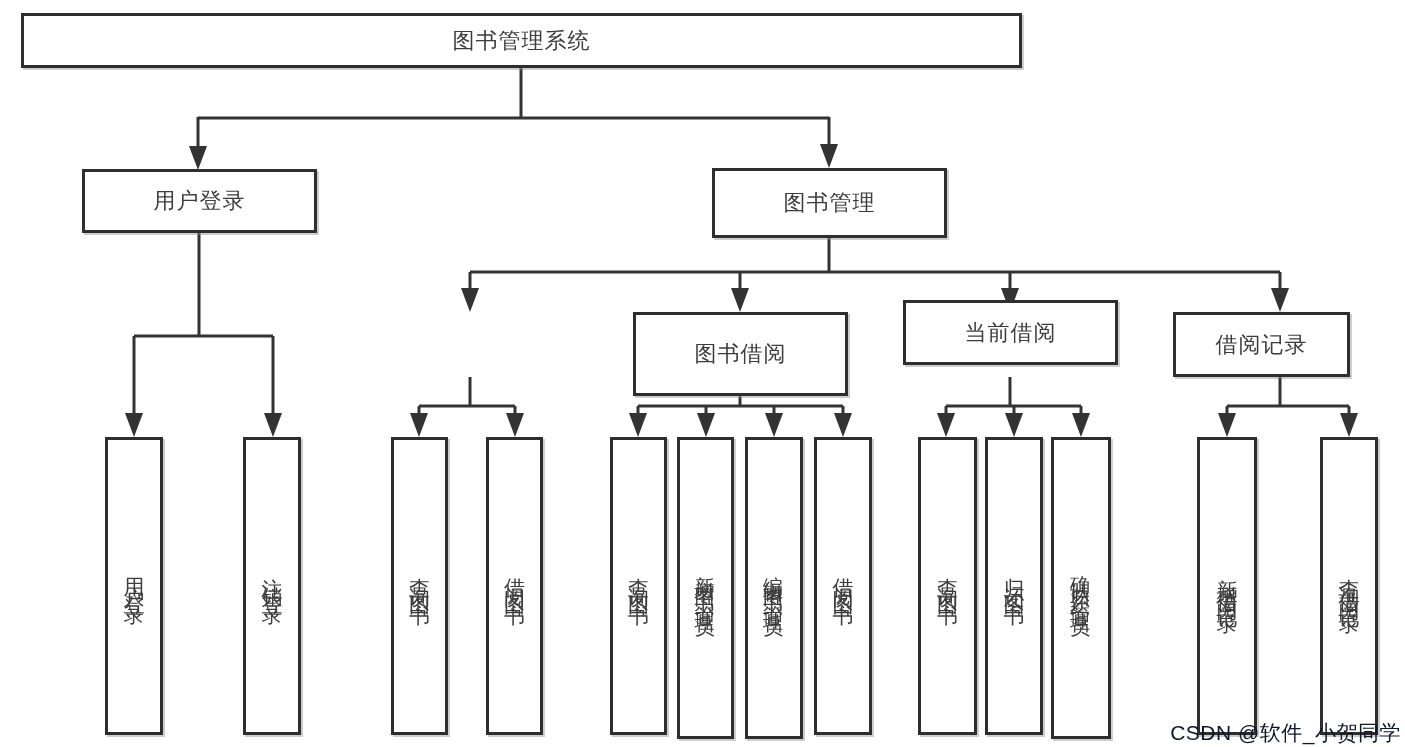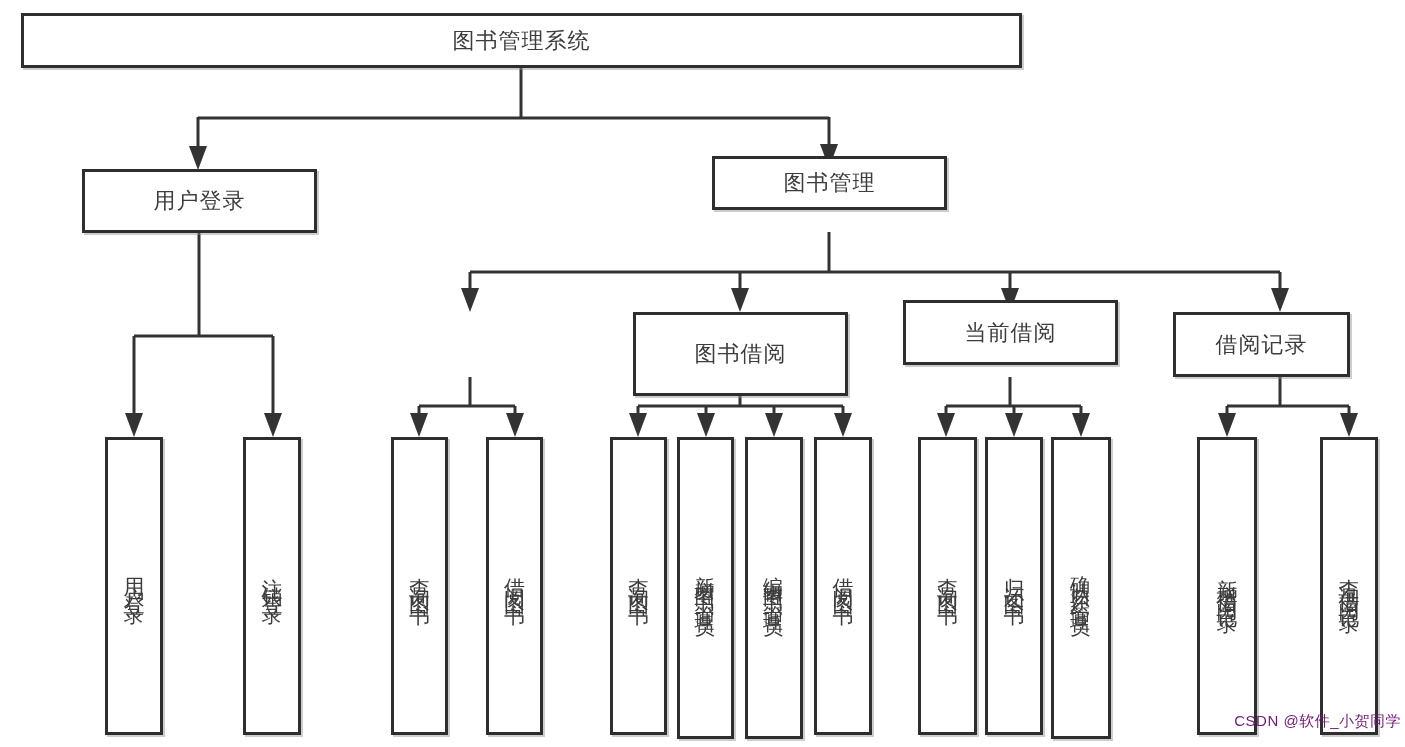--- a/index.html
+++ b/index.html
@@ -51,24 +51,24 @@
     padding-bottom: 6px;
   }
   .box.v.admin {
     font-size: 20px;
     letter-spacing: 6px;
     padding-bottom: 2px;
   }
   #watermark {
     position: absolute;
     right: 4px;
-    bottom: 16px;
+    bottom: 0;
     z-index: 3;
-    font-size: 15px;
-    color: #701a75;
+    font-size: 21px;
+    color: #0f172a;
     letter-spacing: 0.5px;
     white-space: nowrap;
   }
 </style>
 </head>
 <body>
 
 <div id="canvas">
 
   <svg id="connectors" width="1405" height="747" viewBox="0 0 1405 747">
@@ -133,21 +133,21 @@
       <polygon points="1005,413 1023,413 1014,437"></polygon>
       <polygon points="1072,413 1090,413 1081,437"></polygon>
       <polygon points="1218,413 1236,413 1227,437"></polygon>
       <polygon points="1340,413 1358,413 1349,437"></polygon>
     </g>
   </svg>
 
   <div class="box h" style="left:21px; top:13px; width:1001px; height:55px">图书管理系统</div>
 
   <div class="box h" style="left:82px; top:169px; width:235px; height:64px">用户登录</div>
-  <div class="box h" style="left:712px; top:156px; width:235px; height:54px">图书管理</div>
+  <div class="box h" style="left:712px; top:168px; width:235px; height:70px">图书管理</div>
 
   <div class="box h" style="left:633px; top:312px; width:215px; height:84px">图书借阅</div>
   <div class="box h" style="left:903px; top:300px; width:215px; height:65px">当前借阅</div>
   <div class="box h" style="left:1173px; top:312px; width:177px; height:65px">借阅记录</div>
 
   <div class="box v" style="left:105px; top:437px; width:58px; height:298px">用户登录</div>
   <div class="box v" style="left:243px; top:437px; width:58px; height:298px">注销登录</div>
 
   <div class="box v" style="left:391px; top:437px; width:57px; height:298px">查询图书</div>
   <div class="box v" style="left:486px; top:437px; width:57px; height:298px">借阅图书</div>

